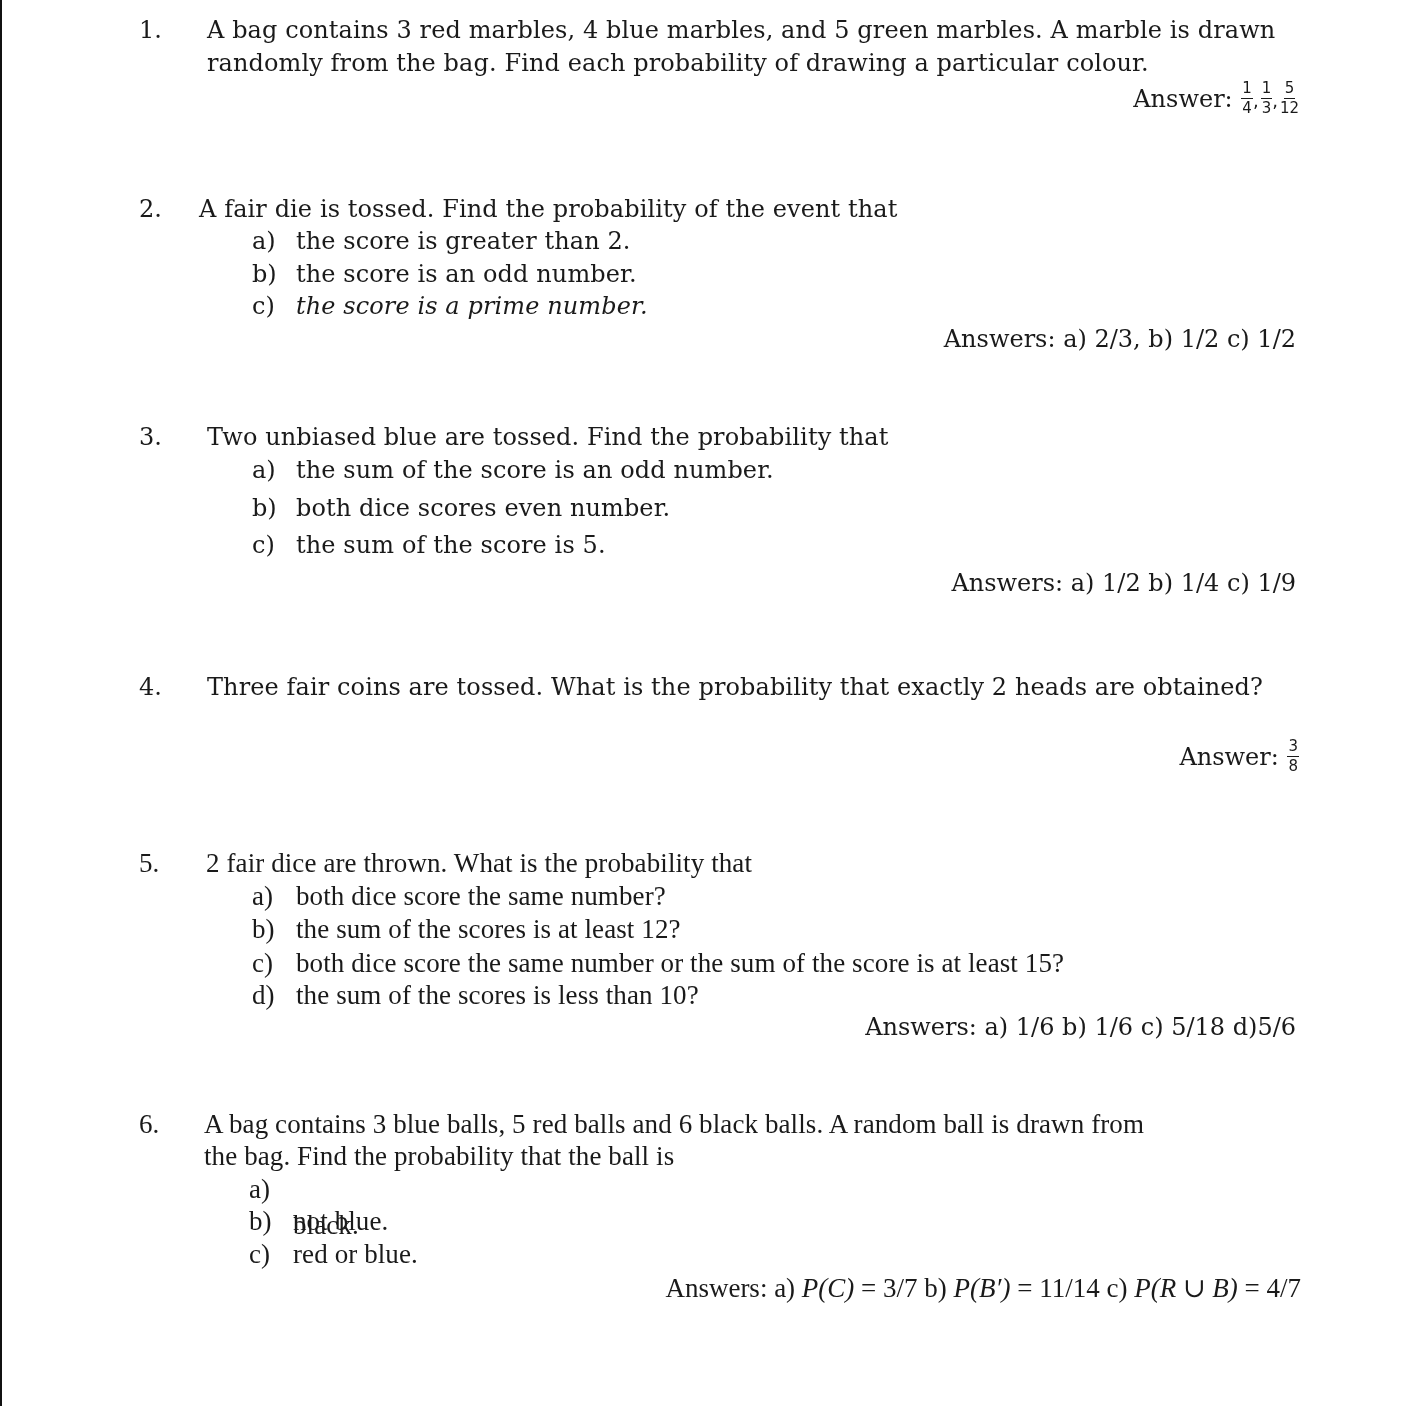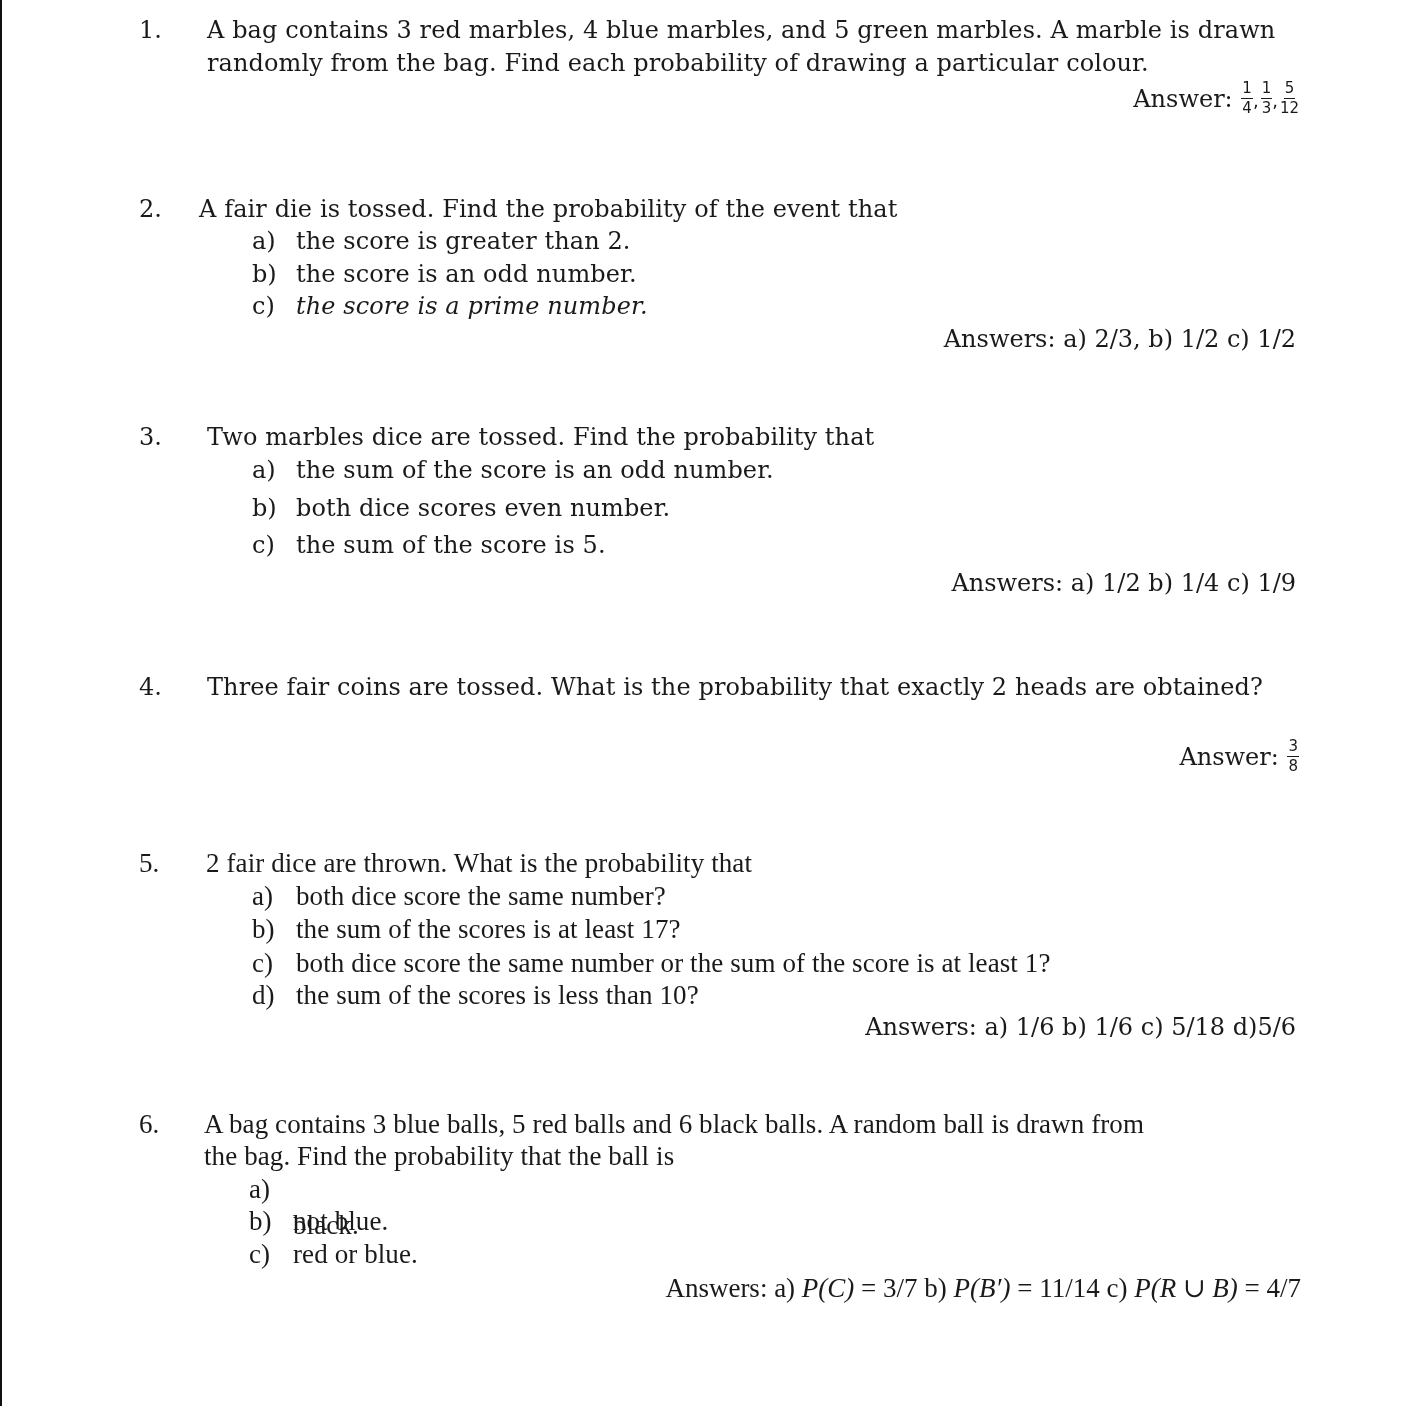--- a/index.html
+++ b/index.html
@@ -102,21 +102,21 @@
   <div class="abs txt" style="left:296px; top:258px;">the score is an odd number.</div>
 
   <div class="abs sub-letter" style="left:252px; top:290px;">c)</div>
   <div class="abs txt" style="left:296px; top:290px;font-style:italic;">the score is a prime number.</div>
 
   <div class="answer" style="right:118px; top:323px;">Answers: a) 2/3, b) 1/2 c) 1/2</div>
 </div>
 
 <div>
   <div class="abs num" style="left:139px; top:421px;">3.</div>
-  <div class="abs txt" style="left:207px; top:421px;">Two marbles dice are tossed. Find the probability that</div>
+  <div class="abs txt" style="left:207px; top:421px;">Two unbiased blue are tossed. Find the probability that</div>
 
   <div class="abs sub-letter" style="left:252px; top:454px;">a)</div>
   <div class="abs txt" style="left:296px; top:454px;">the sum of the score is an odd number.</div>
 
   <div class="abs sub-letter" style="left:252px; top:492px;">b)</div>
   <div class="abs txt" style="left:296px; top:492px;">both dice scores even number.</div>
 
   <div class="abs sub-letter" style="left:252px; top:529px;">c)</div>
   <div class="abs txt" style="left:296px; top:529px;">the sum of the score is 5.</div>
 
@@ -136,24 +136,24 @@
 </div>
 
 <div>
   <div class="abs num condensed" style="left:139px; top:847px;">5.</div>
   <div class="abs txt condensed" style="left:206px; top:847px;">2 fair dice are thrown. What is the probability that</div>
 
   <div class="abs sub-letter condensed" style="left:252px; top:880px;">a)</div>
   <div class="abs txt condensed" style="left:296px; top:880px;">both dice score the same number?</div>
 
   <div class="abs sub-letter condensed" style="left:252px; top:913px;">b)</div>
-  <div class="abs txt condensed" style="left:296px; top:913px;">the sum of the scores is at least 17?</div>
+  <div class="abs txt condensed" style="left:296px; top:913px;">the sum of the scores is at least 12?</div>
 
   <div class="abs sub-letter condensed" style="left:252px; top:947px;">c)</div>
-  <div class="abs txt condensed" style="left:296px; top:947px;">both dice score the same number or the sum of the score is at least 1?</div>
+  <div class="abs txt condensed" style="left:296px; top:947px;">both dice score the same number or the sum of the score is at least 15?</div>
 
   <div class="abs sub-letter condensed" style="left:252px; top:979px;">d)</div>
   <div class="abs txt condensed" style="left:296px; top:979px;">the sum of the scores is less than 10?</div>
 
   <div class="answer" style="right:118px; top:1011px;">Answers: a) 1/6 b) 1/6 c) 5/18 d)5/6</div>
 </div>
 
 <div>
   <div class="abs num condensed" style="left:139px; top:1108px;">6.</div>
   <div class="abs txt condensed" style="left:204px; top:1108px;">A bag contains 3 blue balls, 5 red balls and 6 black balls. A random ball is drawn from</div>

